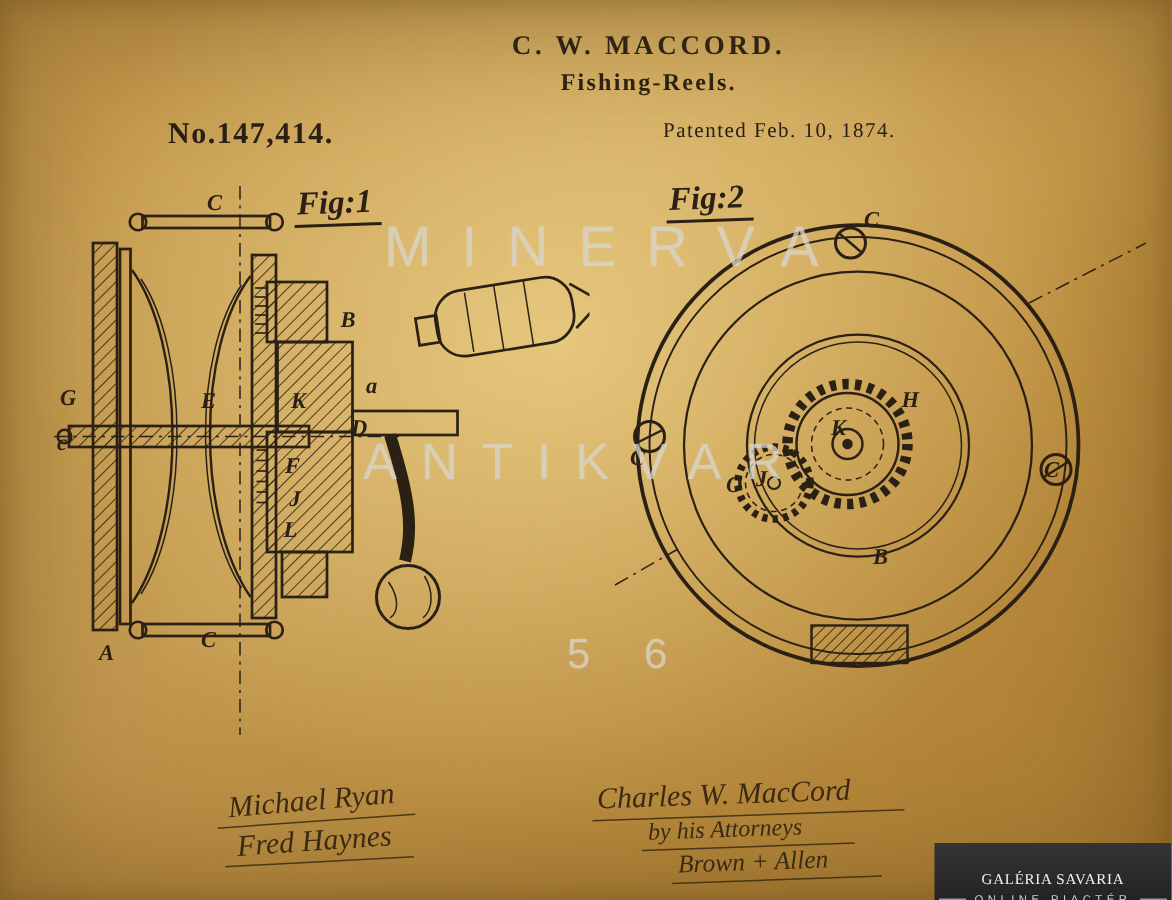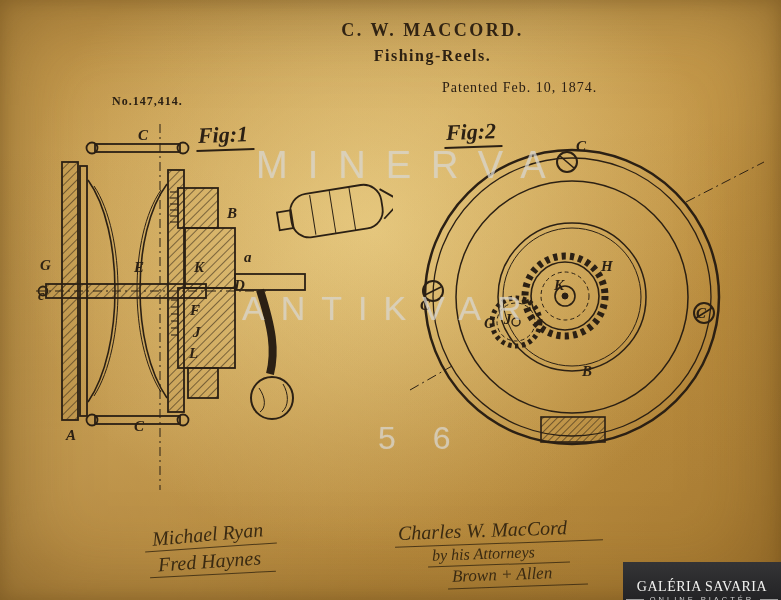--- a/index.html
+++ b/index.html
@@ -12,48 +12,48 @@
       radial-gradient(ellipse at 6% 94%, rgba(145,97,32,0.45), transparent 52%),
       radial-gradient(ellipse at 94% 90%, rgba(140,95,30,0.40), transparent 55%),
       radial-gradient(ellipse at 10% 6%, rgba(160,110,40,0.35), transparent 50%),
       linear-gradient(135deg,#cfa758,#d8b264 40%,#c89b49 70%,#b98c3e);
   }
   #vignette{position:absolute;inset:0;pointer-events:none;
     box-shadow:inset 0 0 90px rgba(92,62,16,0.55), inset 0 0 18px rgba(92,62,16,0.35);}
   .hdr{position:absolute;left:0;width:100%;text-align:center;font-weight:bold;letter-spacing:2.5px;padding-left:42px;}
   #title1{top:20px;font-size:18px;}
   #title2{top:47px;font-size:16px;letter-spacing:1.5px;}
-  #patno{position:absolute;left:112px;top:78px;font-size:12px;font-weight:bold;letter-spacing:1px;margin-top:16px;}
+  #patno{position:absolute;left:112px;top:78px;font-size:20px;font-weight:bold;letter-spacing:1px;}
   #patdate{position:absolute;left:442px;top:80px;font-size:14px;font-weight:normal;letter-spacing:1px;}
   .figlabel{position:absolute;font-style:italic;font-weight:bold;font-size:22px;
     border-bottom:2px solid #2b2014;padding:0 6px 1px 2px;transform:rotate(-2deg);}
   #fig1label{left:196px;top:122px;}
   #fig2label{left:444px;top:119px;}
   .draw{position:absolute;}
   .wm{position:absolute;color:rgba(212,209,202,0.68);font-family:"Liberation Sans","DejaVu Sans",sans-serif;
     pointer-events:none;z-index:6;font-weight:400;text-shadow:0 0 1px rgba(255,255,255,0.25);}
   #wm1{left:256px;top:130px;font-size:38px;letter-spacing:20px;margin-top:14px;}
   #wm2{left:242px;top:277px;font-size:34px;letter-spacing:16px;margin-top:12px;}
-  #wm3{left:378px;top:420px;font-size:32px;letter-spacing:14px;}
+  #wm3{left:378px;top:420px;font-size:28px;letter-spacing:14px;}
   .sig{position:absolute;font-style:italic;color:#3a2a12;z-index:4;white-space:nowrap;}
   .sigline{position:absolute;border-bottom:1.5px solid #3a2a12;z-index:4;opacity:0.85;}
   #sig-w1{left:152px;top:523px;font-size:20px;transform:rotate(-5deg);}
   #sig-w1-line{left:145px;top:547px;width:132px;transform:rotate(-4deg);}
   #sig-w2{left:158px;top:550px;font-size:20px;transform:rotate(-4deg);}
   #sig-w2-line{left:150px;top:574px;width:126px;transform:rotate(-3deg);}
   #sig-inv{left:398px;top:519px;font-size:20px;transform:rotate(-2deg);}
   #sig-inv-line{left:395px;top:543px;width:208px;transform:rotate(-2deg);}
   #sig-att{left:432px;top:545px;font-size:16px;transform:rotate(-2deg);}
   #sig-att-line{left:428px;top:564px;width:142px;transform:rotate(-2deg);}
   #sig-firm{left:452px;top:565px;font-size:17px;transform:rotate(-2deg);}
   #sig-firm-line{left:448px;top:586px;width:140px;transform:rotate(-2deg);}
   #badge{position:absolute;right:0;bottom:0;width:158px;height:38px;z-index:10;
     background:linear-gradient(180deg,#343436,#232325);color:#f2f2f0;
     display:flex;flex-direction:column;align-items:center;justify-content:center;}
-  #badge .t{font-size:14px;letter-spacing:0.5px;line-height:16px;margin-top:20px;}
+  #badge .t{font-size:10px;letter-spacing:0.5px;line-height:16px;margin-top:20px;}
   #badge .s{display:flex;align-items:center;gap:6px;font-size:7.5px;letter-spacing:3px;
     font-family:"Liberation Sans","DejaVu Sans",sans-serif;color:#cfcfcf;line-height:9px;}
   #badge .s::before,#badge .s::after{content:"";display:block;width:18px;height:1px;background:#9a9a9a;}
   svg text{font-family:"Liberation Serif","DejaVu Serif",serif;font-style:italic;font-weight:bold;
     font-size:15px;fill:#2b2014;}
 </style>
 </head>
 <body>
 
 <div id="page">

